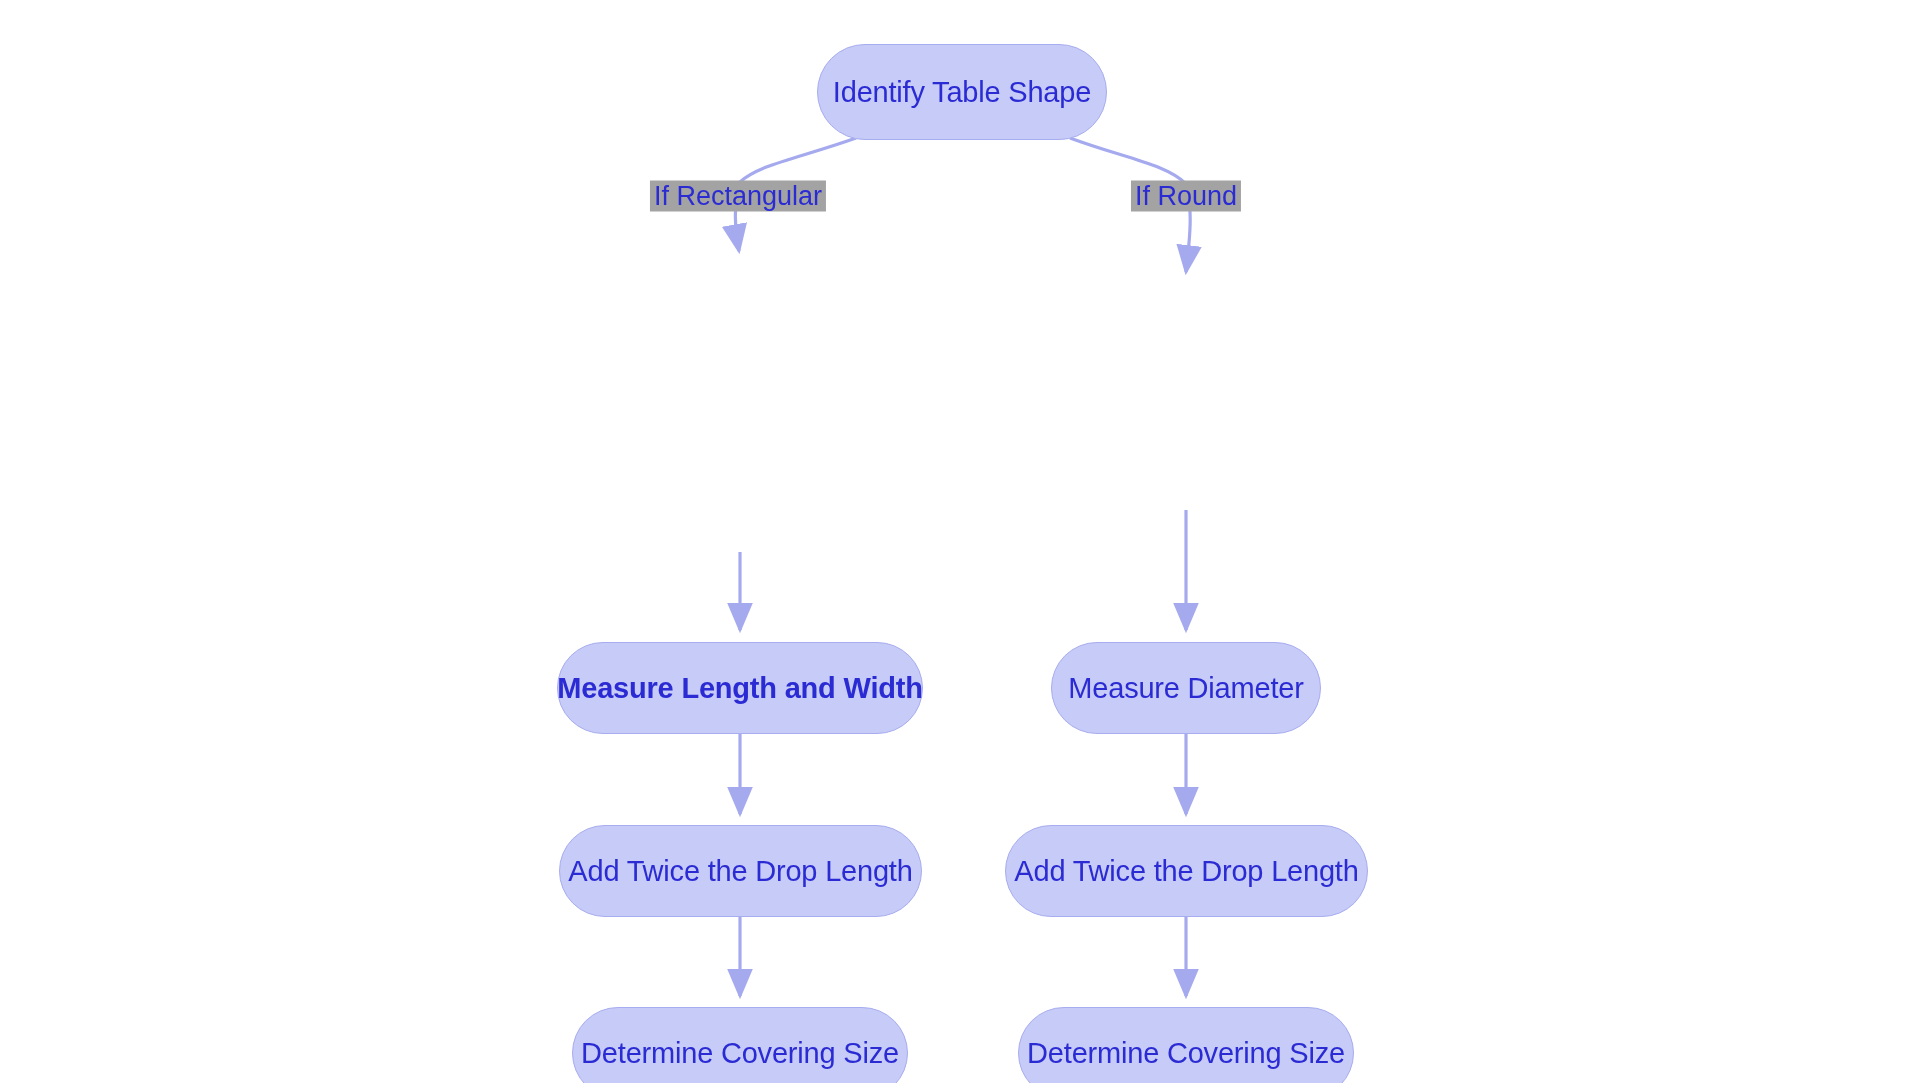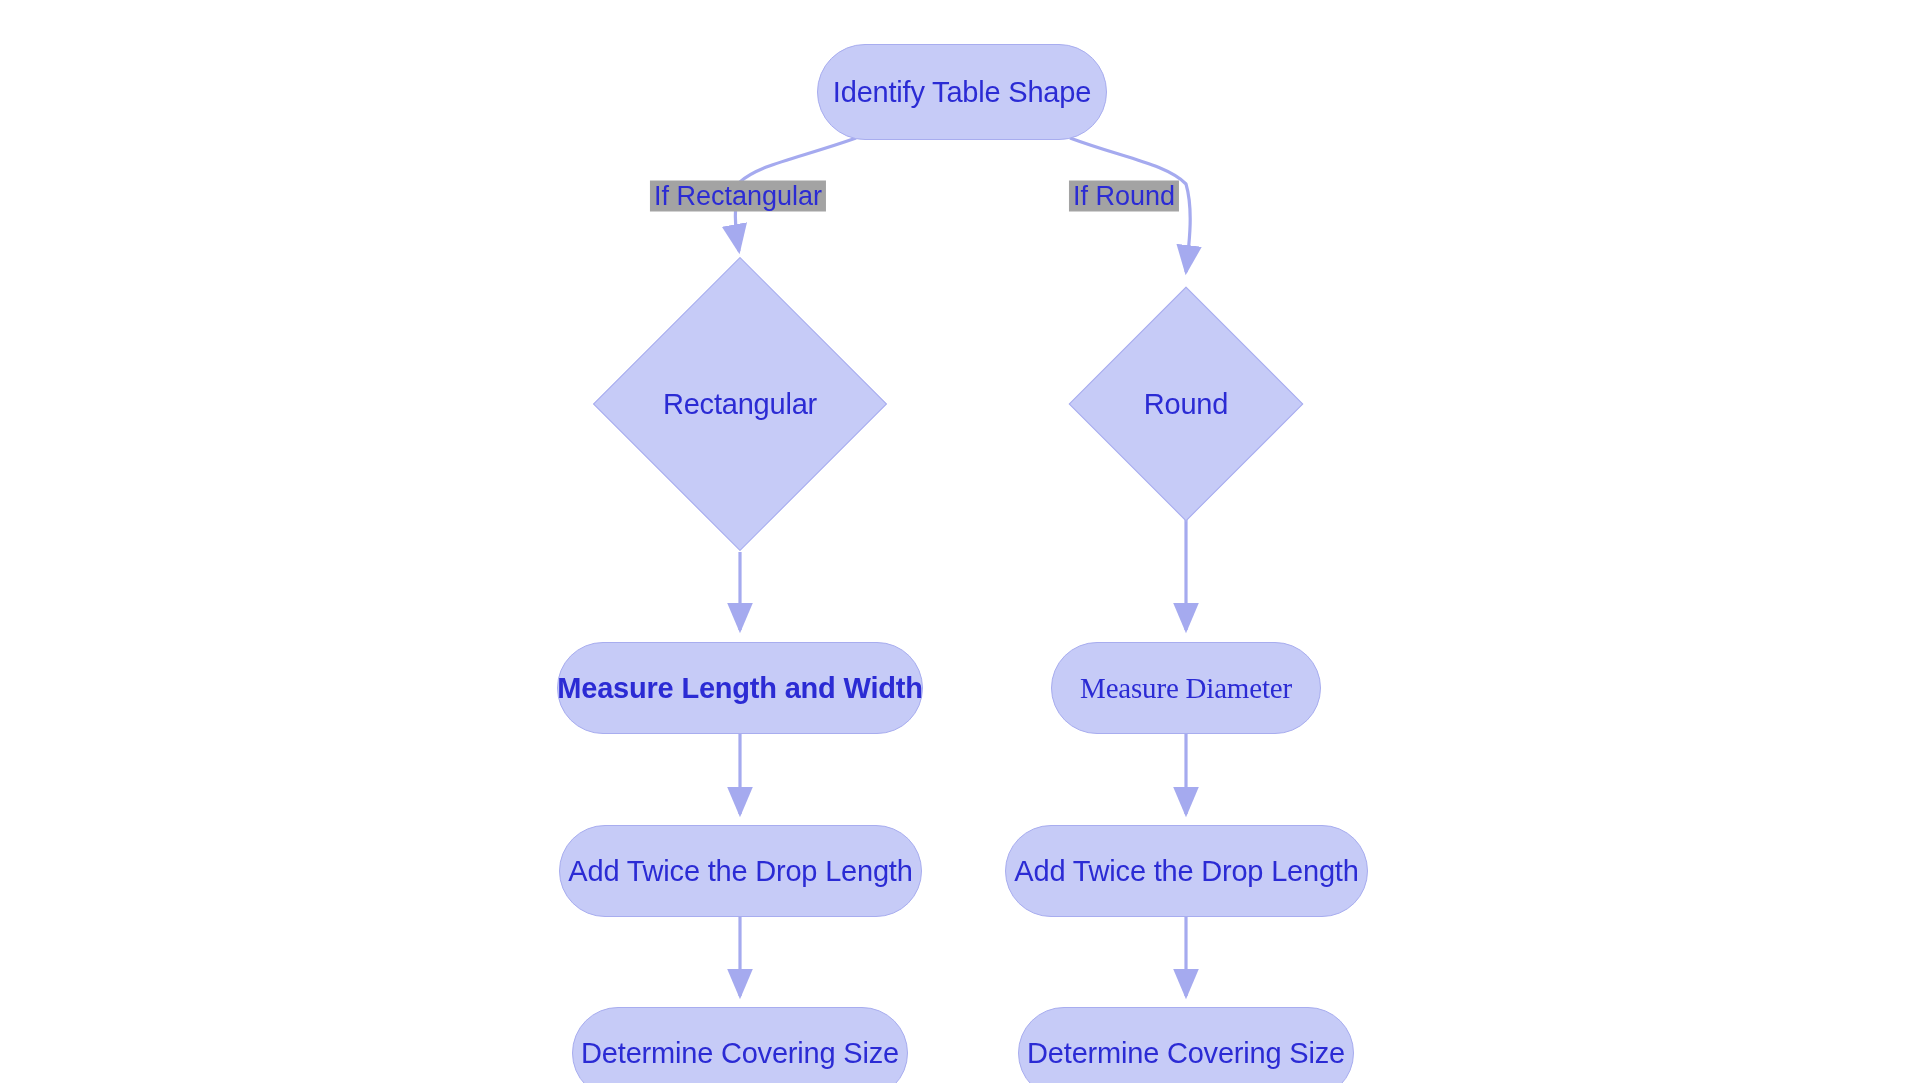--- a/index.html
+++ b/index.html
@@ -106,39 +106,31 @@
     <path d="M 1186,885 L 1186,964" fill="none" stroke="#a5aaef" stroke-width="3.2" marker-end="url(#arrowhead)"></path>
   </svg>
 
   <div class="node node-stadium" style="left:817px; top:12px; width:290px; height:96px;">
     <span>Identify Table Shape</span>
   </div>
 
   <div class="edge-label" style="left:738px; top:164px;">
     <span>If Rectangular</span>
   </div>
-  <div class="edge-label" style="left:1124px; top:164px;">
+  <div class="edge-label" style="left:1186px; top:164px;">
     <span>If Round</span>
   </div>
 
-  <div class="node node-diamond" style="left:636px; top:268px; width:208px; height:208px;">
-    <div class="diamond-shape"></div>
-    <span class="diamond-label">Rectangular</span>
-  </div>
 
-  <div class="node node-diamond" style="left:1103px; top:289px; width:166px; height:166px;">
-    <div class="diamond-shape"></div>
-    <span class="diamond-label">Round</span>
-  </div>
 
   <div class="node node-stadium" style="left:557px; top:610px; width:366px; height:92px;font-weight:bold;">
     <span>Measure Length and Width</span>
   </div>
 
-  <div class="node node-stadium" style="left:1051px; top:610px; width:270px; height:92px;font-family:Liberation Serif, serif;">
+  <div class="node node-stadium" style="left:1051px; top:610px; width:270px; height:92px;">
     <span>Measure Diameter</span>
   </div>
 
   <div class="node node-stadium" style="left:559px; top:793px; width:363px; height:92px;">
     <span>Add Twice the Drop Length</span>
   </div>
 
   <div class="node node-stadium" style="left:1005px; top:793px; width:363px; height:92px;">
     <span>Add Twice the Drop Length</span>
   </div>

